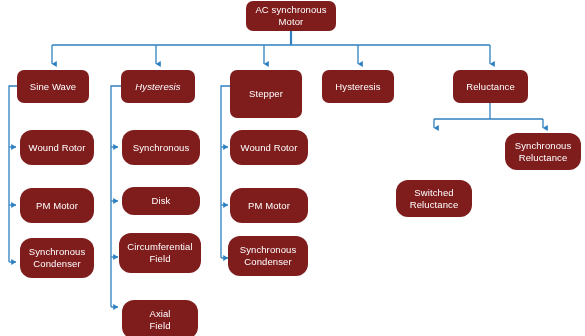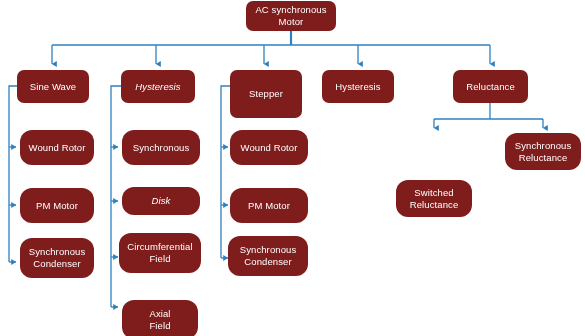--- a/index.html
+++ b/index.html
@@ -141,21 +141,21 @@
 
   <div class="node square" style="left:20px; top:238px; width:74px; height:40px;">
     <span class="node-label">Synchronous
 Condenser</span>
   </div>
 
   <div class="node square" style="left:122px; top:130px; width:78px; height:35px;">
     <span class="node-label">Synchronous</span>
   </div>
 
-  <div class="node square" style="left:122px; top:187px; width:78px; height:28px;font-style:italic;">
+  <div class="node square" style="left:122px; top:187px; width:78px; height:28px;">
     <span class="node-label">Disk</span>
   </div>
 
   <div class="node square" style="left:119px; top:233px; width:82px; height:40px;text-align:center;">
     <span class="node-label">Circumferential
 Field</span>
   </div>
 
   <div class="node square" style="left:122px; top:300px; width:76px; height:39px;">
     <span class="node-label">Axial

